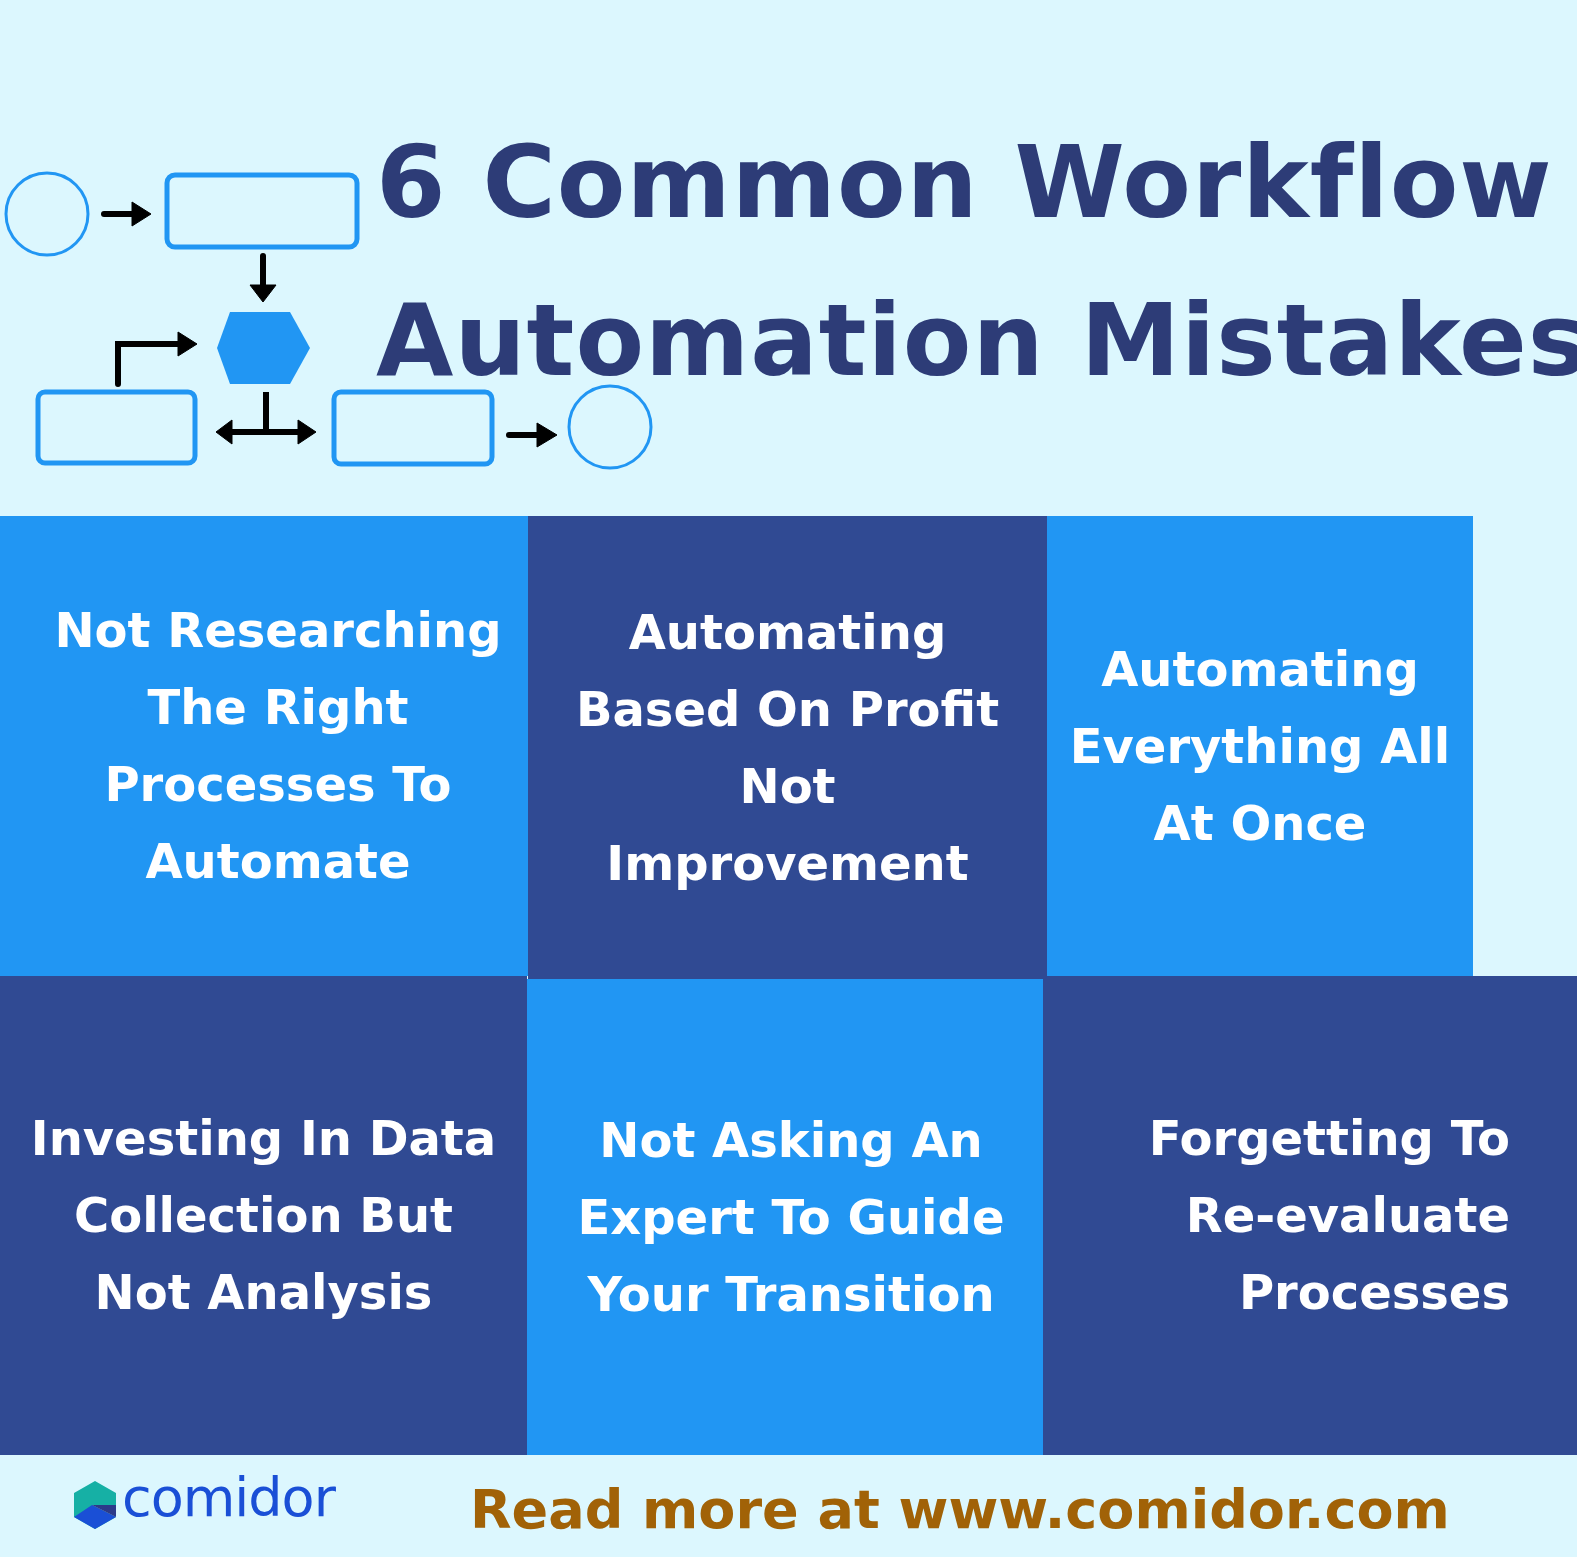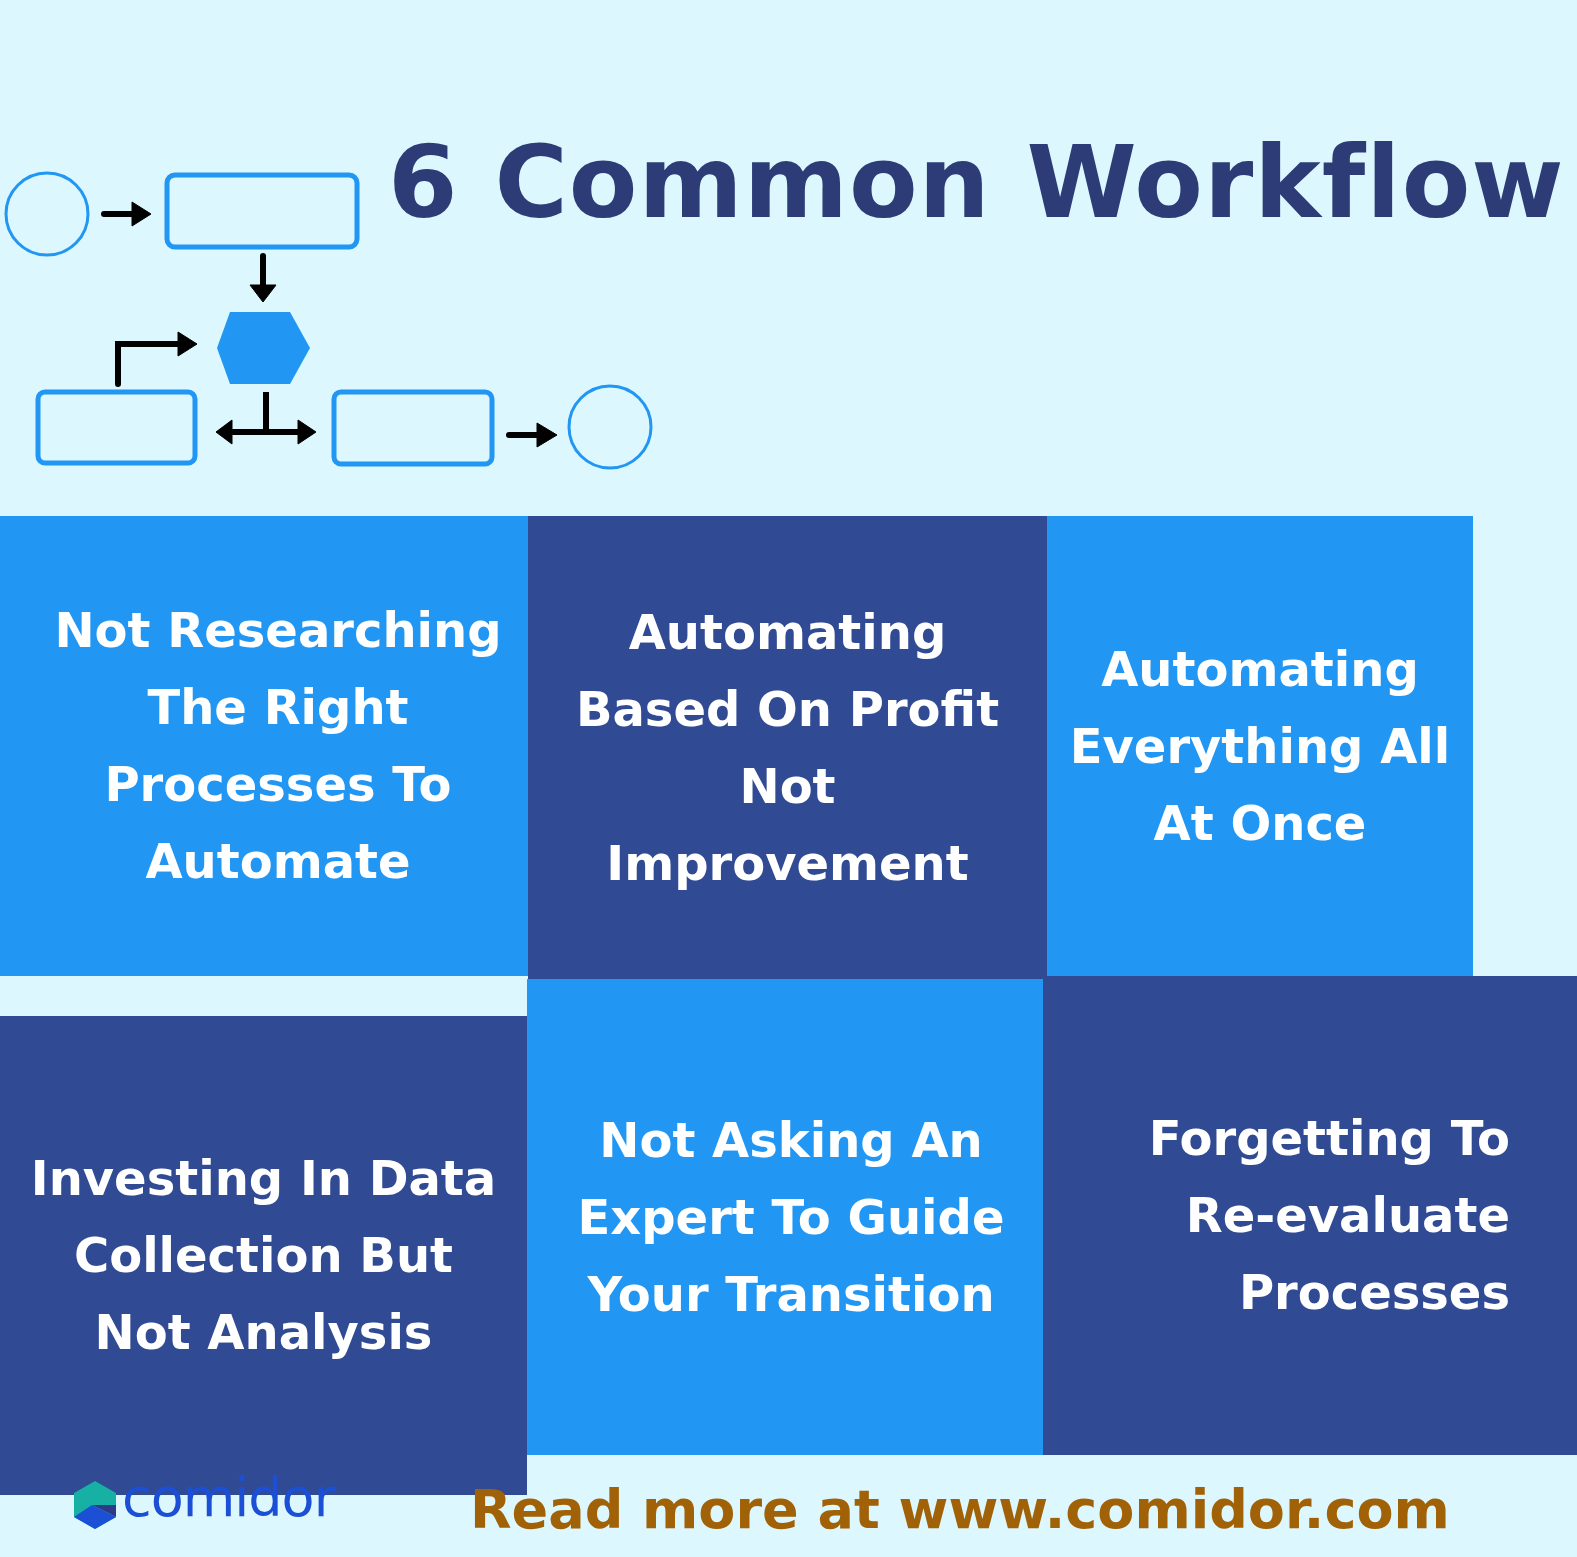--- a/index.html
+++ b/index.html
@@ -1,19 +1,19 @@
 <!DOCTYPE html>
 <html><head>
 <meta charset="utf-8">
 <style>
   html, body { margin:0; padding:0; }
   body { width:1577px; height:1557px; background:#dcf7fe; position:relative; overflow:hidden;
          font-family:"DejaVu Sans", sans-serif; }
   .abs { position:absolute; }
-  .title { position:absolute; left:388px; top:104px; width:1160px; color:#2d3c77; font-weight:bold;
+  .title { position:absolute; left:376px; top:104px; width:1160px; color:#2d3c77; font-weight:bold;
            font-size:100px; line-height:158px; letter-spacing:1px; white-space:nowrap; }
   .cell { position:absolute; display:flex; align-items:center; justify-content:center; text-align:center;
           color:#ffffff; font-weight:bold; font-size:48px; line-height:77px; box-sizing:border-box; padding:0 20px; }
   .light { background:#2196f3; }
   .dark  { background:#304a93; }
   .footer-text { position:absolute; left:470px; top:1478px; color:#a16207; font-weight:bold; font-size:54px; white-space:nowrap; }
   .logo-word { position:absolute; left:122px; top:1466px; color:#1a4fd6; font-weight:normal; font-size:54px; letter-spacing:-1px; }
 </style>
 </head>
 <body>
@@ -46,32 +46,33 @@
   <rect x="14" y="22" width="158" height="72" rx="7" fill="none" stroke="#2196f3" stroke-width="5"></rect>
   <g fill="#000" stroke="#000">
     <line x1="189" y1="65" x2="220" y2="65" stroke-width="6" stroke-linecap="round"></line>
     <polygon points="217,53 237,65 217,77"></polygon>
   </g>
   <circle cx="290" cy="57" r="41" fill="none" stroke="#2196f3" stroke-width="3"></circle>
 </svg>
 
 <div class="title">
   <div>6 Common Workflow</div>
+  <div>Automation Mistakes</div>
 </div>
 
 <div class="cell light" style="left:0;top:516px;width:528px;height:460px;justify-content:flex-end;">
   <span style="max-width:460px">Not Researching The Right Processes To Automate</span>
 </div>
 <div class="cell dark" style="left:528px;top:516px;width:519px;height:463px;">
   <span style="max-width:430px">Automating Based On Profit Not Improvement</span>
 </div>
 <div class="cell light" style="left:1047px;top:516px;width:426px;height:460px;">
   <span style="max-width:400px">Automating Everything All At Once</span>
 </div>
-<div class="cell dark" style="left:0;top:976px;width:527px;height:479px;margin-top:40px;">
+<div class="cell dark" style="left:0;top:976px;width:527px;height:479px;">
   <span style="max-width:470px">Investing In Data Collection But Not Analysis</span>
 </div>
 <div class="cell light" style="left:527px;top:979px;width:528px;height:476px;">
   <span style="max-width:440px">Not Asking An Expert To Guide Your Transition</span>
 </div>
 <div class="cell dark" style="left:1043px;top:976px;width:534px;height:479px;text-align:right;">
   <span style="max-width:400px">Forgetting To Re-evaluate Processes</span>
 </div>
 
 <svg class="abs" style="left:72px;top:1481px" width="46" height="48" viewBox="0 0 46 48">

